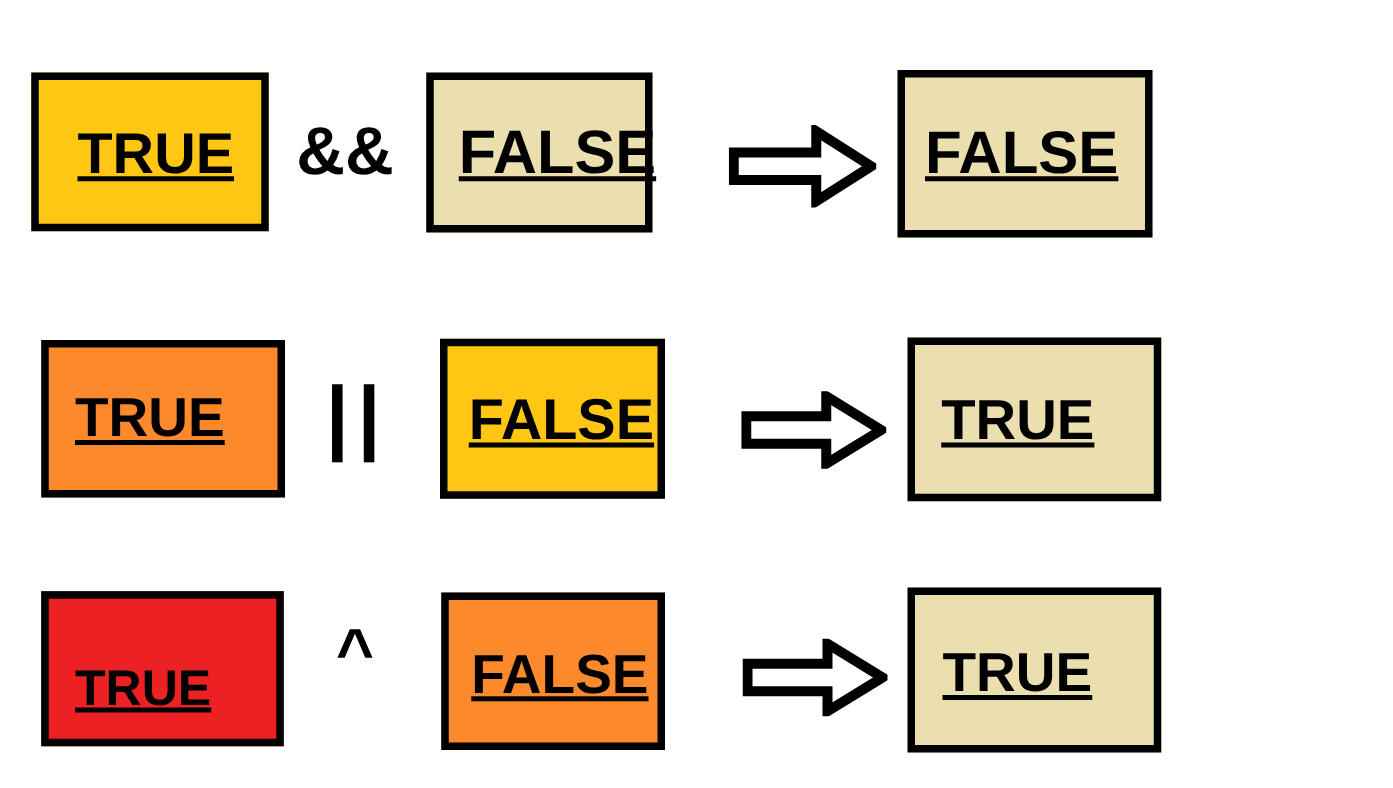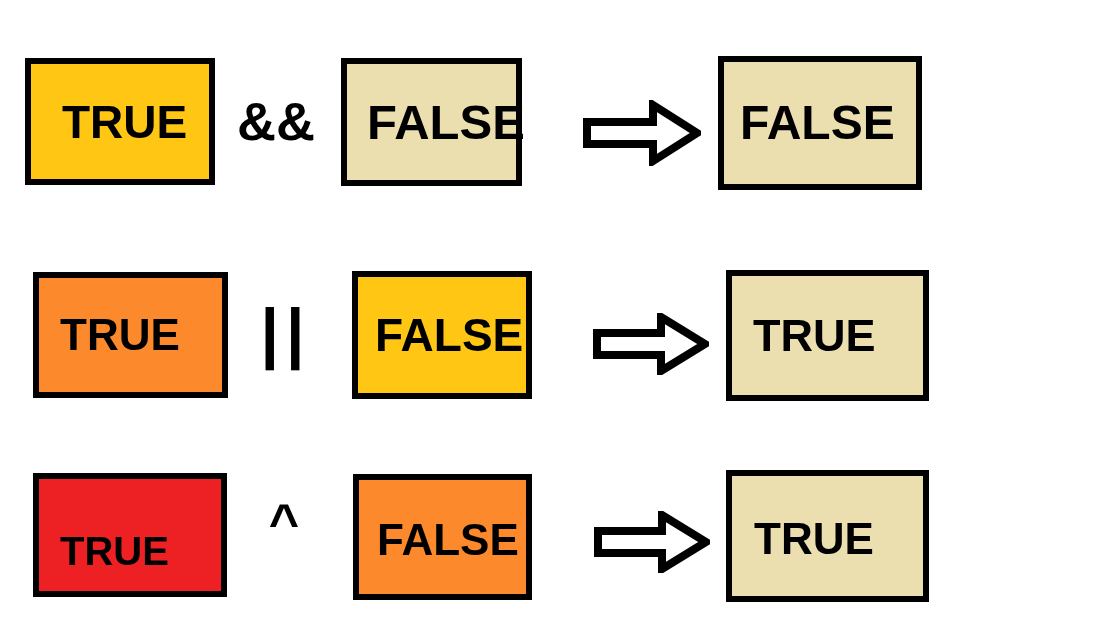--- a/index.html
+++ b/index.html
@@ -22,20 +22,21 @@
     box-sizing: border-box;
     border: 6px solid #000000;
     display: flex;
     align-items: center;
     justify-content: flex-start;
     color: #000000;
     font-weight: bold;
     letter-spacing: 0px;
     line-height: 1;
     white-space: nowrap;
+    text-decoration: underline;
   }
   .logic-box .box-label {
     display: block;
   }
   .operator {
     position: absolute;
     color: #000000;
     font-weight: bold;
     line-height: 1;
     white-space: nowrap;

